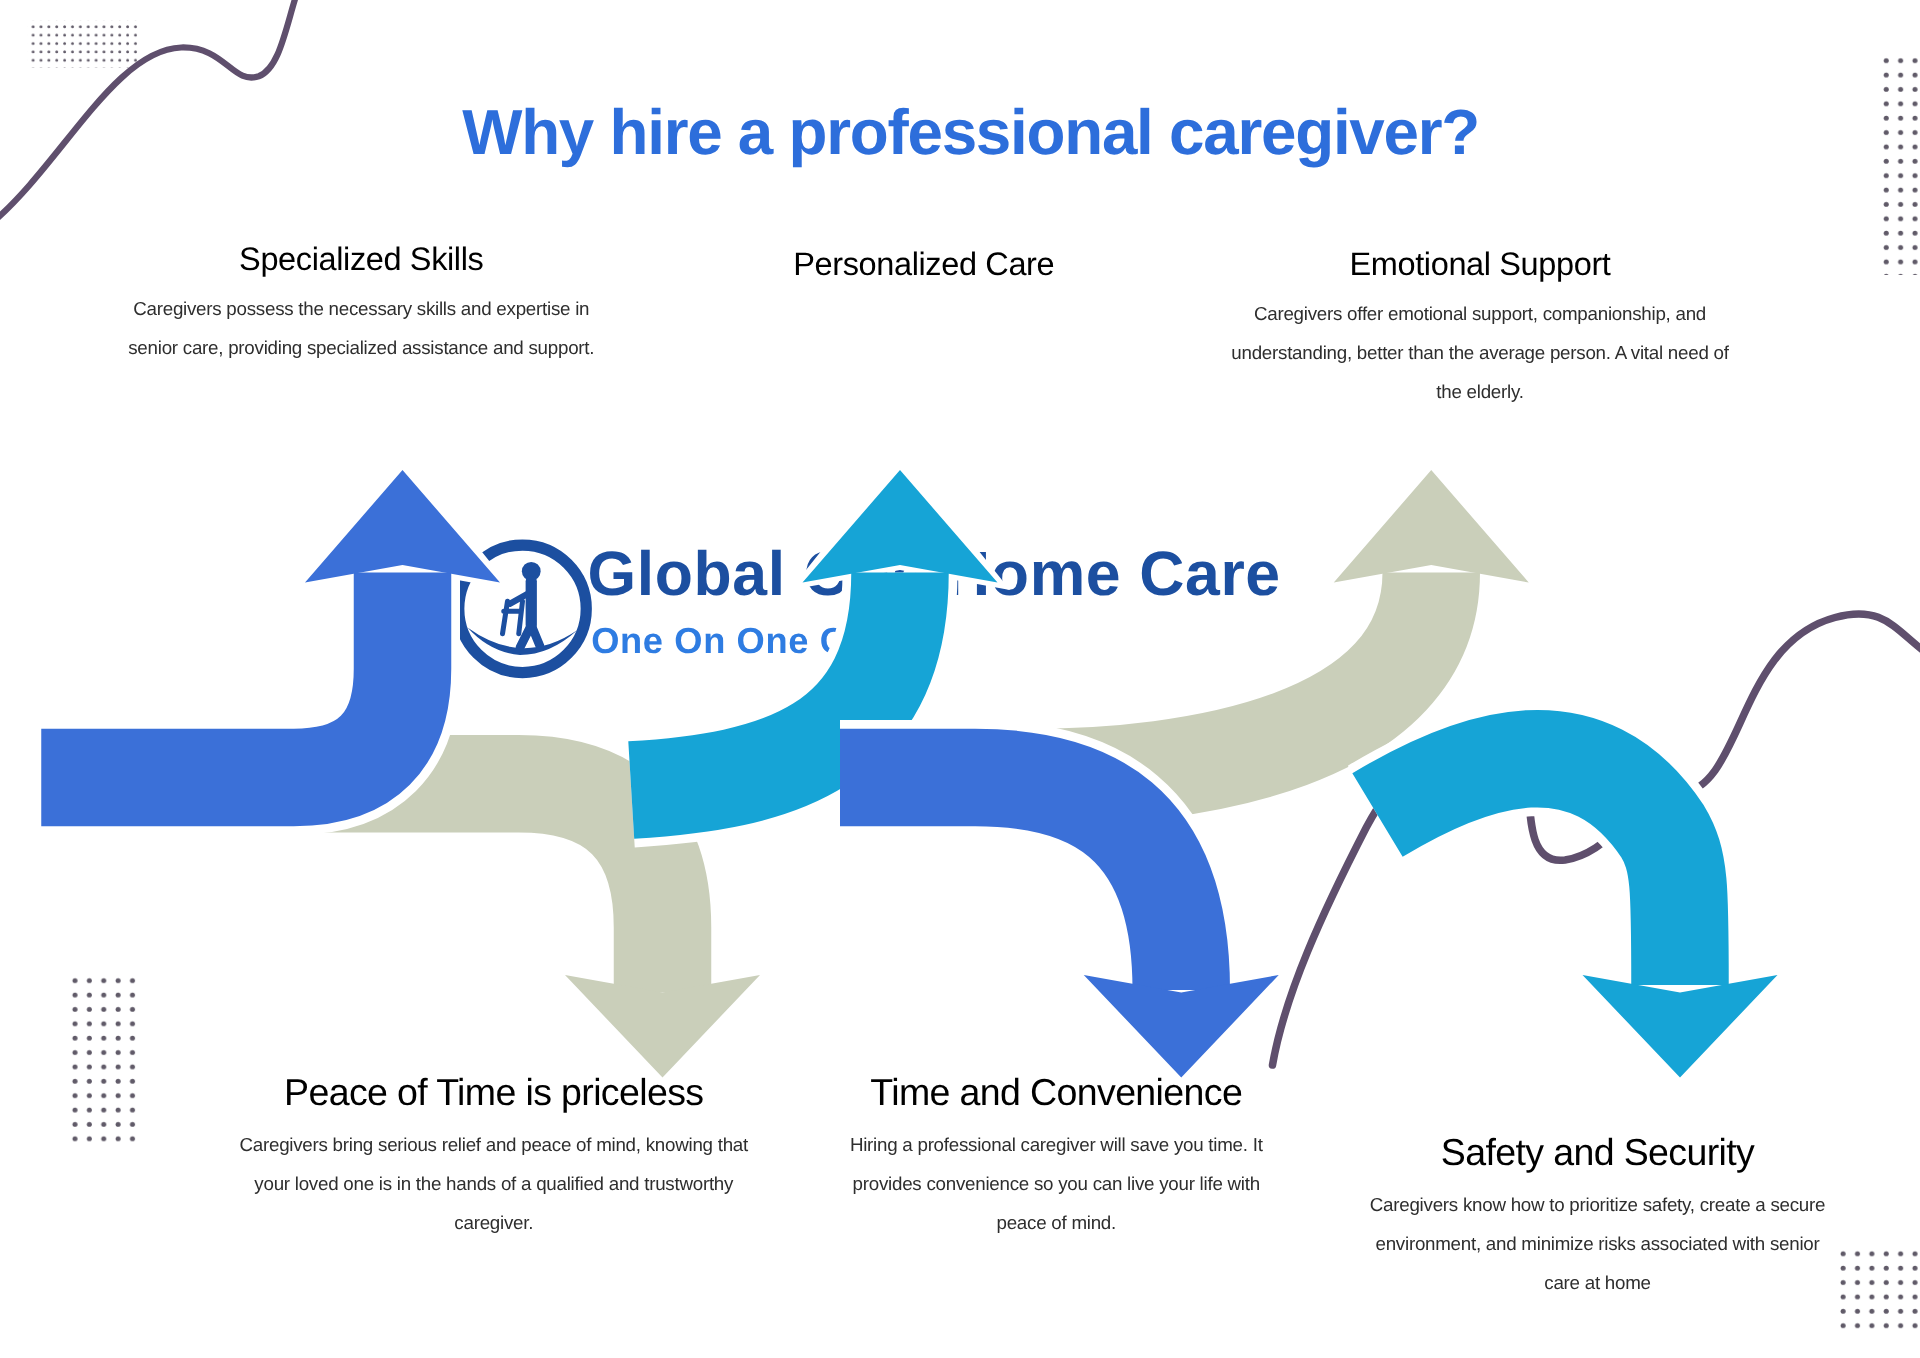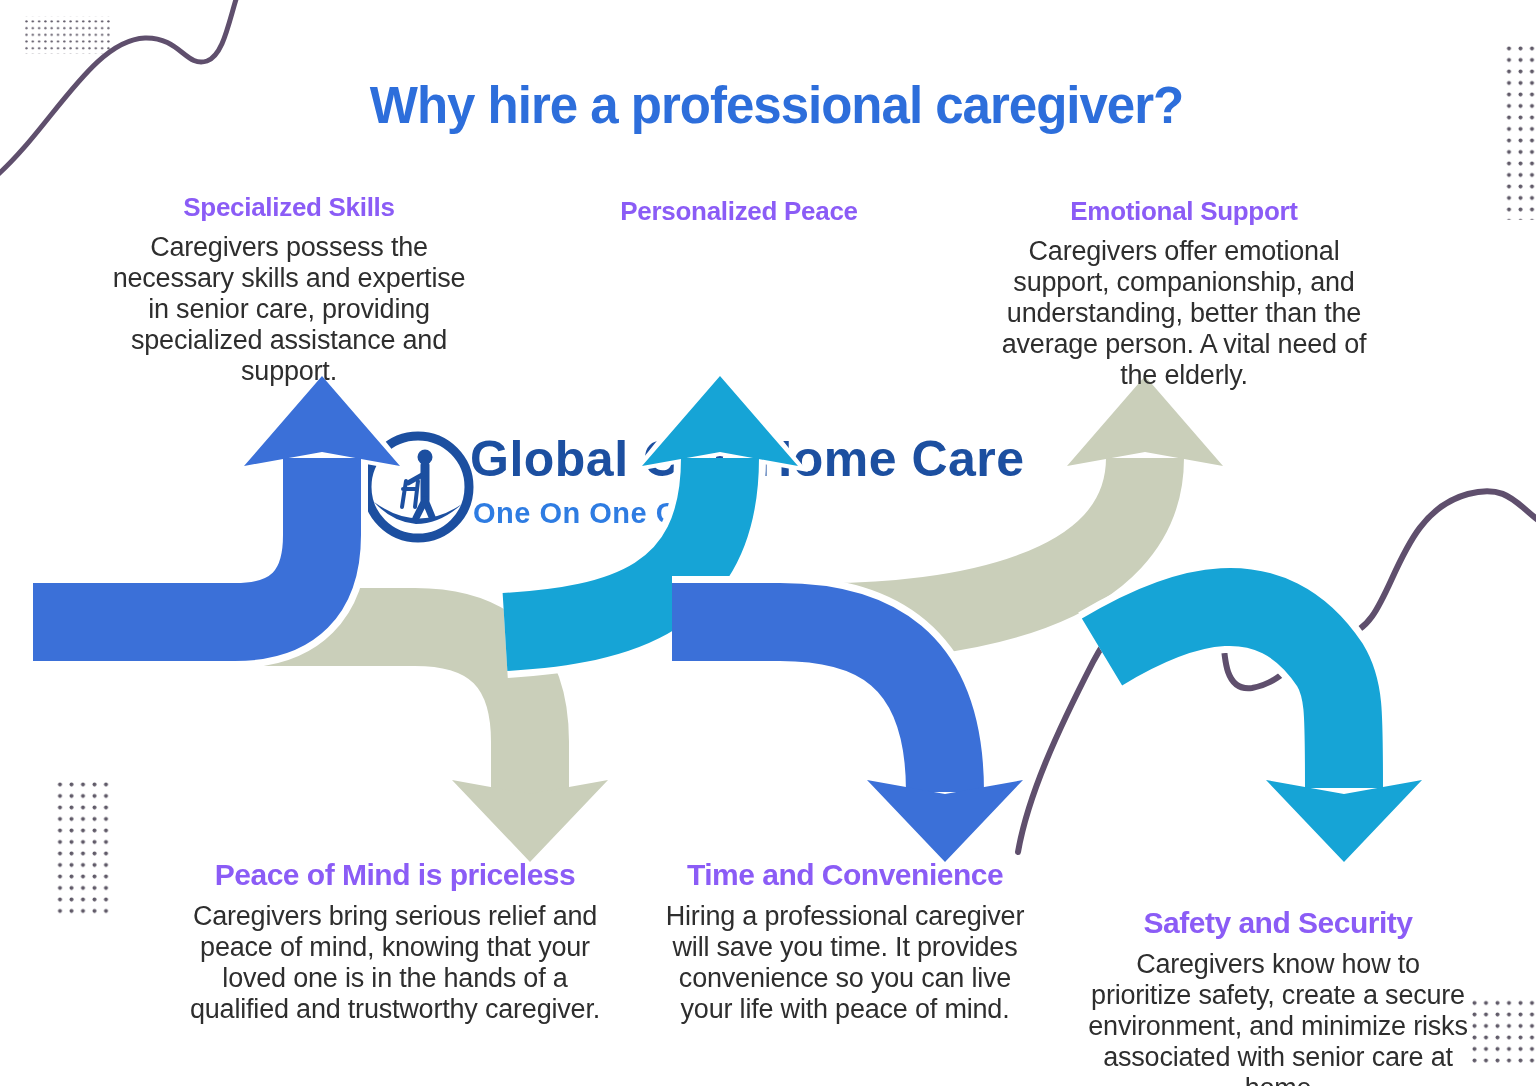--- a/index.html
+++ b/index.html
@@ -9,22 +9,22 @@
   }
   .layer{position:absolute;left:0;top:0;width:1536px;height:1086px;pointer-events:none;}
   #bg{z-index:1;}
   #fg{z-index:3;}
   .page-title{
     position:absolute;left:17px;right:0;top:76px;z-index:4;margin:0;
     text-align:center;font-size:51px;font-weight:800;letter-spacing:-1px;
     color:#2d6edb;
   }
   .tb{position:absolute;z-index:4;text-align:center;}
-  .tb h2{margin:0 0 9px 0;font-weight:700;color:#8b5cf6;letter-spacing:-0.3px;}
-  .tb .body{font-size:27px;line-height:31px;color:#2e2e2e;letter-spacing:-0.2px;}
+  .tb h2{margin:0 0 9px 0;font-weight:400;color:#000000;letter-spacing:-0.3px;}
+  .tb .body{font-size:15px;line-height:31px;color:#2e2e2e;letter-spacing:-0.2px;}
   .tb.top h2{font-size:26px;}
   .tb.bottom h2{font-size:30px;letter-spacing:-0.5px;}
   #t1{left:100px;top:192px;width:378px;}
   #t2{left:556px;top:196px;width:366px;}
   #t3{left:980px;top:196px;width:408px;}
   #b1{left:186px;top:858px;width:418px;}
   #b2{left:664px;top:858px;width:362px;}
   #b3{left:1086px;top:858px;width:384px;margin-top:48px;}
   .logo{position:absolute;left:0;top:0;z-index:2;}
   .logo-icon{position:absolute;left:358px;top:426px;}
@@ -121,29 +121,29 @@
     </g>
   </svg>
 
   <h1 class="page-title">Why hire a professional caregiver?</h1>
 
   <div class="tb top" id="t1">
     <h2>Specialized Skills</h2>
     <div class="body">Caregivers possess the necessary skills and expertise in senior care, providing specialized assistance and support.</div>
   </div>
   <div class="tb top" id="t2">
-    <h2>Personalized Peace</h2>
+    <h2>Personalized Care</h2>
   </div>
   <div class="tb top" id="t3">
     <h2>Emotional Support</h2>
     <div class="body">Caregivers offer emotional support, companionship, and understanding, better than the average person. A vital need of the elderly.</div>
   </div>
 
   <div class="tb bottom" id="b1">
-    <h2>Peace of Mind is priceless</h2>
+    <h2>Peace of Time is priceless</h2>
     <div class="body">Caregivers bring serious relief and peace of mind, knowing that your loved one is in the hands of a qualified and trustworthy caregiver.</div>
   </div>
   <div class="tb bottom" id="b2">
     <h2>Time and Convenience</h2>
     <div class="body">Hiring a professional caregiver will save you time. It provides convenience so you can live your life with peace of mind.</div>
   </div>
   <div class="tb bottom" id="b3">
     <h2>Safety and Security</h2>
     <div class="body">Caregivers know how to prioritize safety, create a secure environment, and minimize risks associated with senior care at home</div>
   </div>

